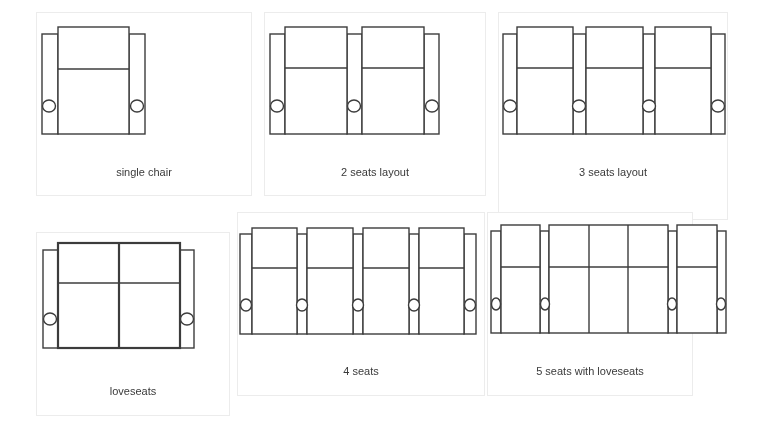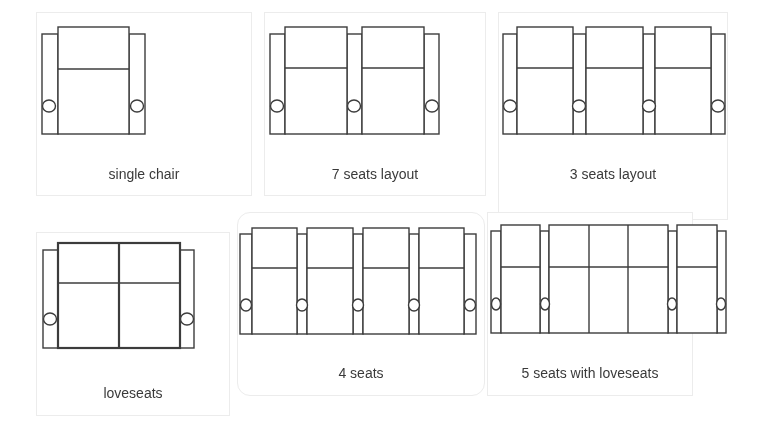--- a/index.html
+++ b/index.html
@@ -1,19 +1,19 @@
 <!DOCTYPE html>
 <html><head>
 <meta charset="utf-8">
 <style>
   html, body { margin: 0; padding: 0; background: #ffffff; }
   body { width: 768px; height: 421px; position: relative; overflow: hidden;
          font-family: "Liberation Sans", "DejaVu Sans", sans-serif; }
   .card { position: absolute; border: 1px solid #ececec; background: #ffffff; box-sizing: border-box; }
-  .label { position: absolute; left: 0; right: 0; text-align: center; font-size: 14px; color: #3a3a3a; }
+  .label { position: absolute; left: 0; right: 0; text-align: center; font-size: 11px; color: #3a3a3a; }
   svg.drawing { position: absolute; left: 0; top: 0; overflow: visible; }
   svg.drawing rect, svg.drawing line, svg.drawing ellipse { fill: #ffffff; stroke: #3c3c3c; stroke-width: 1.4; }
   svg.drawing line { fill: none; }
   svg.drawing .thick { stroke-width: 2.2; }
 </style>
 </head>
 <body>
 
 <div class="card" style="left:36px;top:12px;width:216px;height:184px;">
   <svg class="drawing" width="216" height="184" viewBox="36 12 216 184">
@@ -33,21 +33,21 @@
     <rect x="346" y="33" width="15" height="100"></rect>
     <rect x="423" y="33" width="15" height="100"></rect>
     <rect x="284" y="26" width="62" height="107"></rect>
     <rect x="361" y="26" width="62" height="107"></rect>
     <line x1="284" y1="67" x2="346" y2="67"></line>
     <line x1="361" y1="67" x2="423" y2="67"></line>
     <ellipse cx="276" cy="105" rx="6.5" ry="6"></ellipse>
     <ellipse cx="353" cy="105" rx="6.5" ry="6"></ellipse>
     <ellipse cx="431" cy="105" rx="6.5" ry="6"></ellipse>
   </svg>
-  <div class="label" style="top:153px;">7 seats layout</div>
+  <div class="label" style="top:153px;">2 seats layout</div>
 </div>
 
 <div class="card" style="left:498px;top:12px;width:230px;height:208px;">
   <svg class="drawing" width="230" height="184" viewBox="498 12 230 184">
     <rect x="502" y="33" width="14" height="100"></rect>
     <rect x="572" y="33" width="13" height="100"></rect>
     <rect x="642" y="33" width="12" height="100"></rect>
     <rect x="710" y="33" width="14" height="100"></rect>
     <rect x="516" y="26" width="56" height="107"></rect>
     <rect x="585" y="26" width="57" height="107"></rect>
@@ -69,21 +69,21 @@
     <rect x="179" y="229" width="14" height="98"></rect>
     <rect x="57" y="222" width="122" height="105" class="thick"></rect>
     <line x1="57" y1="262" x2="179" y2="262"></line>
     <line x1="118" y1="222" x2="118" y2="327" class="thick"></line>
     <ellipse cx="49" cy="298" rx="6.5" ry="6"></ellipse>
     <ellipse cx="186" cy="298" rx="6.5" ry="6"></ellipse>
   </svg>
   <div class="label" style="top:152px;">loveseats</div>
 </div>
 
-<div class="card" style="left:237px;top:212px;width:248px;height:184px;border-radius:13px;">
+<div class="card" style="left:237px;top:212px;width:248px;height:184px;">
   <svg class="drawing" width="242" height="184" viewBox="237 212 242 184">
     <rect x="239" y="233" width="12" height="100"></rect>
     <rect x="296" y="233" width="10" height="100"></rect>
     <rect x="352" y="233" width="10" height="100"></rect>
     <rect x="408" y="233" width="10" height="100"></rect>
     <rect x="463" y="233" width="12" height="100"></rect>
     <rect x="251" y="227" width="45" height="106"></rect>
     <rect x="306" y="227" width="46" height="106"></rect>
     <rect x="362" y="227" width="46" height="106"></rect>
     <rect x="418" y="227" width="45" height="106"></rect>

